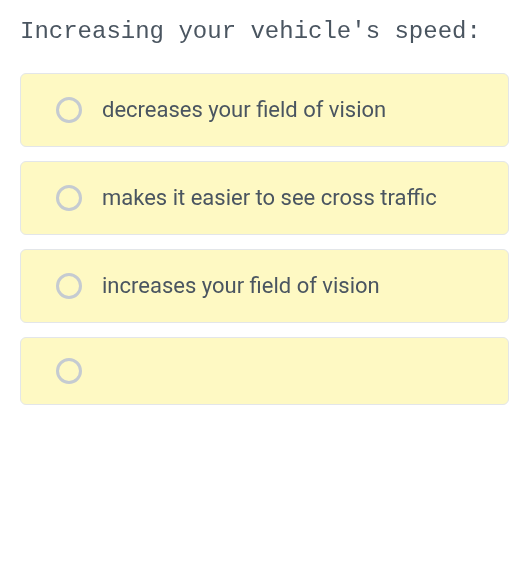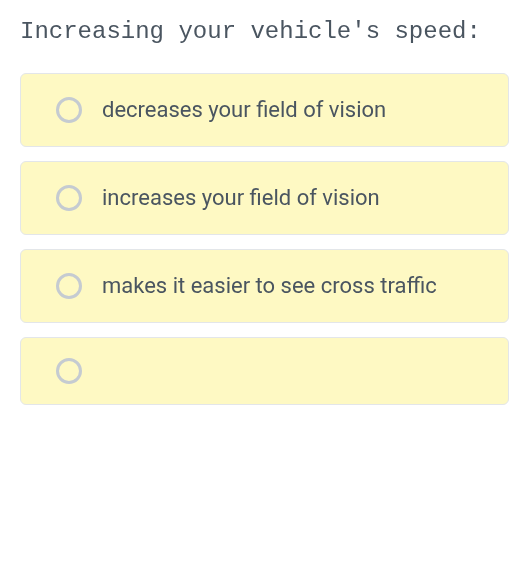--- a/index.html
+++ b/index.html
@@ -58,25 +58,25 @@
 
 <div class="options">
 
   <div class="option">
     <span class="radio"></span>
     <span class="option-text">decreases your field of vision</span>
   </div>
 
   <div class="option">
     <span class="radio"></span>
-    <span class="option-text">increases your field of vision</span>
+    <span class="option-text">makes it easier to see cross traffic</span>
   </div>
 
   <div class="option">
     <span class="radio"></span>
-    <span class="option-text">makes it easier to see cross traffic</span>
+    <span class="option-text">increases your field of vision</span>
   </div>
 
   <div class="option">
     <span class="radio"></span>
   </div>
 
 </div>
 
 </body></html>

